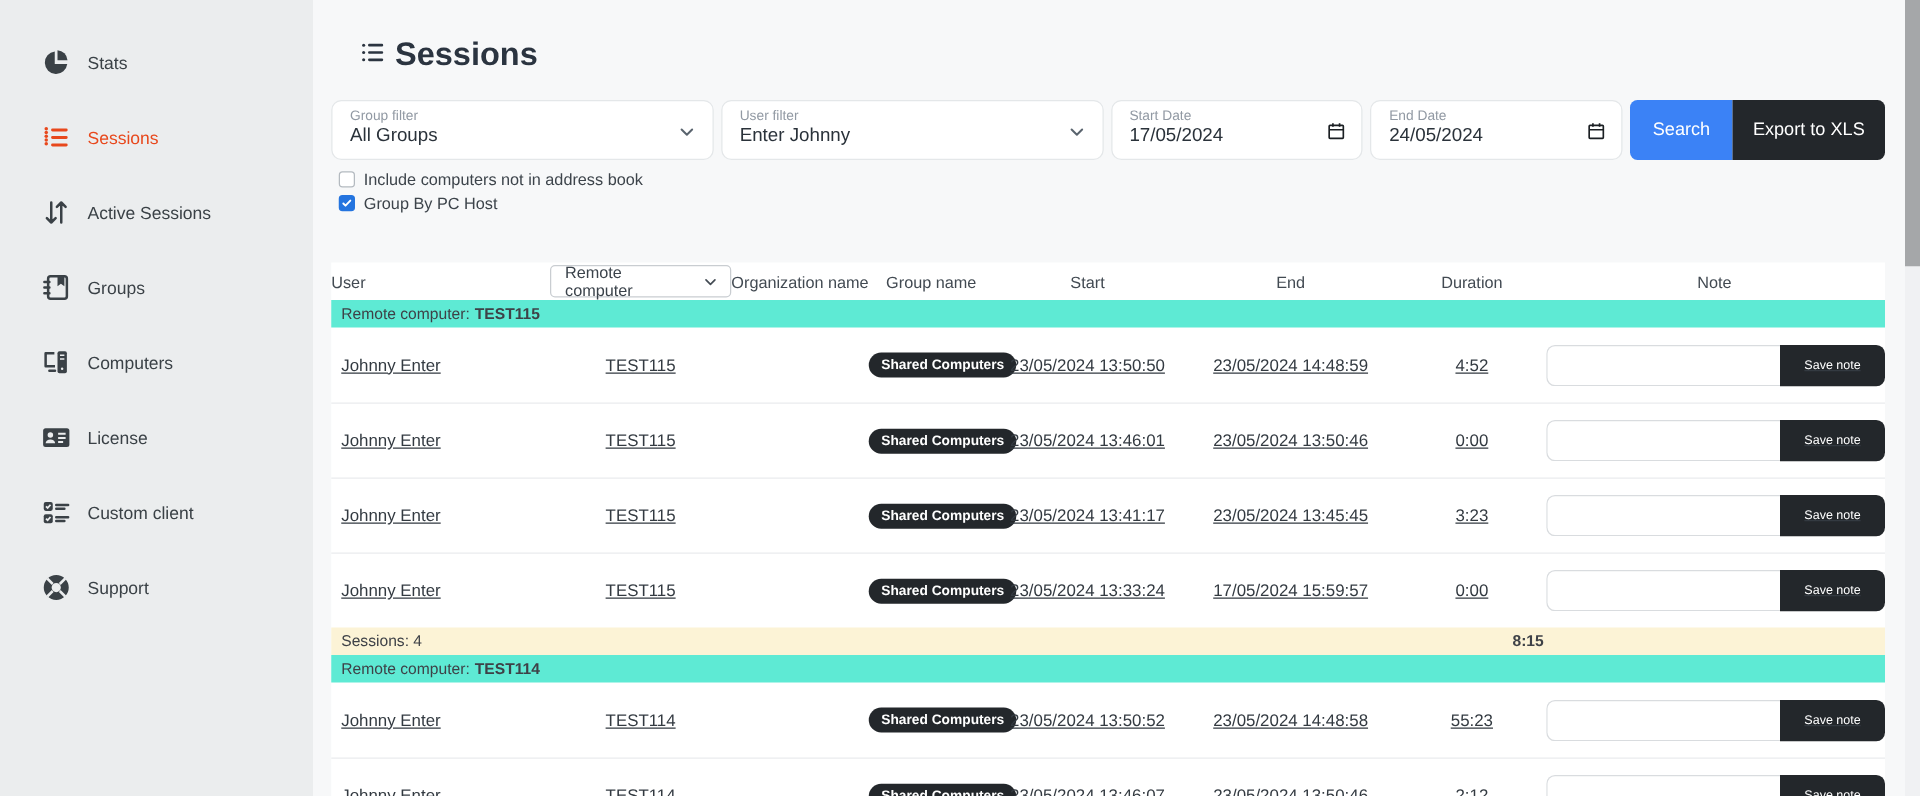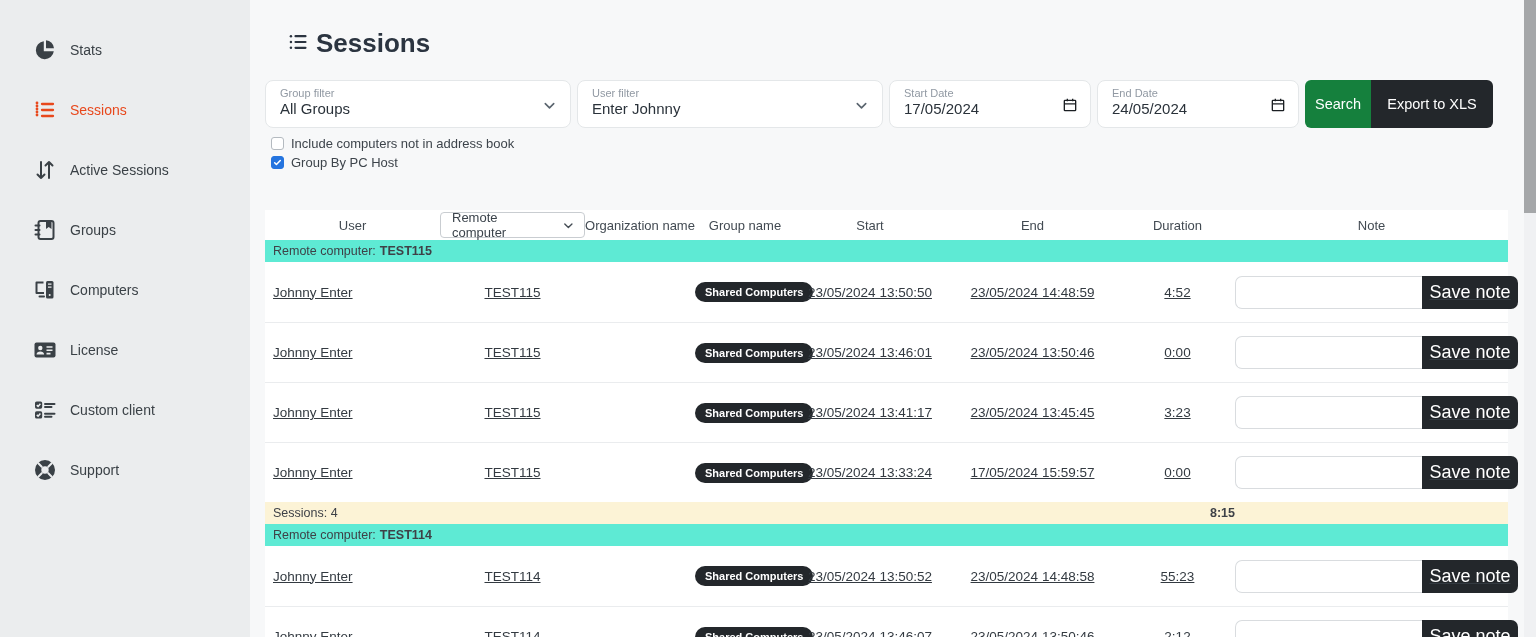--- a/index.html
+++ b/index.html
@@ -25,59 +25,59 @@
   .filter-row { display:flex; gap:6px; margin-top:21px; align-items:stretch; }
   .fbox { position:relative; background:#fff; border:1px solid #e4e7e9; border-radius:8px;
     height:48px; padding:6px 14px; cursor:pointer; }
   .fbox .flabel { font-size:11px; color:#9199a3; line-height:13px; }
   .fbox .fvalue { font-size:15px; color:#2a323a; margin-top:0; }
   .fbox.w-lg { width:306px; } .fbox.w-md { width:202px; }
   .fbox .chev { position:absolute; right:13px; top:17px; width:15px; height:15px; color:#5a646e; }
   .fbox .cal  { position:absolute; right:12px; top:16px; width:16px; height:16px; color:#1b1f23; }
   .btn { border:none; height:48px; color:#fff; font-size:14.5px; cursor:pointer;
     font-family:inherit; }
-  .btn-search { width:66px; background:#15803d; border-radius:6px 0 0 6px; margin-left:0; }
+  .btn-search { width:82px; background:#3b82f6; border-radius:6px 0 0 6px; margin-left:0; }
   .btn-export { width:122px; background:#23272b; border-radius:0 6px 6px 0; }
 
   
   .check-block { margin:6px 0 0 6px; }
   .check-row { display:flex; align-items:center; gap:7px; height:19px; cursor:pointer; }
   .cbox { width:13px; height:13px; border-radius:3px; border:1px solid #b4bac0; background:#fff;
     display:flex; align-items:center; justify-content:center; flex:0 0 13px; }
   .cbox.checked { background:#2474df; border-color:#2474df; }
   .cbox svg { width:9px; height:9px; }
   .check-row .clabel { font-size:13px; color:#3d444b; }
 
   
   .table { margin-top:38px; background:#fff; }
   .trow { display:grid; grid-template-columns:175px 145px 110px 100px 150px 175px 115px 1fr;
     align-items:center; }
   .thead { height:30px; font-size:13px; color:#424a52; }
   .thead .th { text-align:center; }
-  .thead .th:first-child { text-align:center; }
+  .thead .th:first-child { text-align:left; }
   .rc-select { justify-self:center; display:flex; align-items:center; gap:9px;
     border:1px solid #c9cdd1; border-radius:4px; background:#fff; height:26px;
     padding:0 9px 0 11px; font-size:13px; color:#3b434b; cursor:pointer; }
   .rc-select svg { width:13px; height:13px; color:#444c54; }
 
   .grow { background:#5eead4; height:22px; display:flex; align-items:center;
     padding-left:8px; font-size:12.5px; color:#3e4147; }
   .grow b { margin-left:4px; font-weight:700; }
 
   .data-row { height:60px; font-size:13.5px; color:#333a41;text-decoration:underline; }
   .data-row + .data-row { border-top:1px solid #eaecee; }
   .cell { text-align:center; }
   .cell-user { text-align:left; padding-left:8px; }
   .badge { display:inline-block; background:#23272b; color:#fff; font-size:11px;
     font-weight:700; padding:4px 10px; border-radius:11px; white-space:nowrap; }
   .note-group { display:flex; justify-content:flex-end; }
   .note-input { width:187px; height:33px; border:1px solid #d9dcdf; border-right:none;
     border-radius:7px 0 0 7px; outline:none; padding:0 8px; font-family:inherit; font-size:13px; }
-  .save-note { width:96px; height:33px; background:#23272b; color:#fff; border:none;
-    border-radius:0 7px 7px 0; font-size:18px; cursor:pointer; font-family:inherit; }
+  .save-note { width:84px; height:33px; background:#23272b; color:#fff; border:none;
+    border-radius:0 7px 7px 0; font-size:10px; cursor:pointer; font-family:inherit; }
 
   .srow { background:#fcf3d6; height:22px; font-size:12.5px; color:#3e4147; }
   .srow .slabel { padding-left:8px; grid-column:1 / span 4; }
   .srow .stotal { grid-column:7; text-align:right; font-weight:700; }
 
   
   .scrollbar { position:fixed; right:0; top:0; width:12px; height:100%;
     background:#f0f1f3; }
   .scroll-thumb { position:absolute; top:0; left:0; width:12px; height:213px; background:#a5a7a9; }
 </style>

